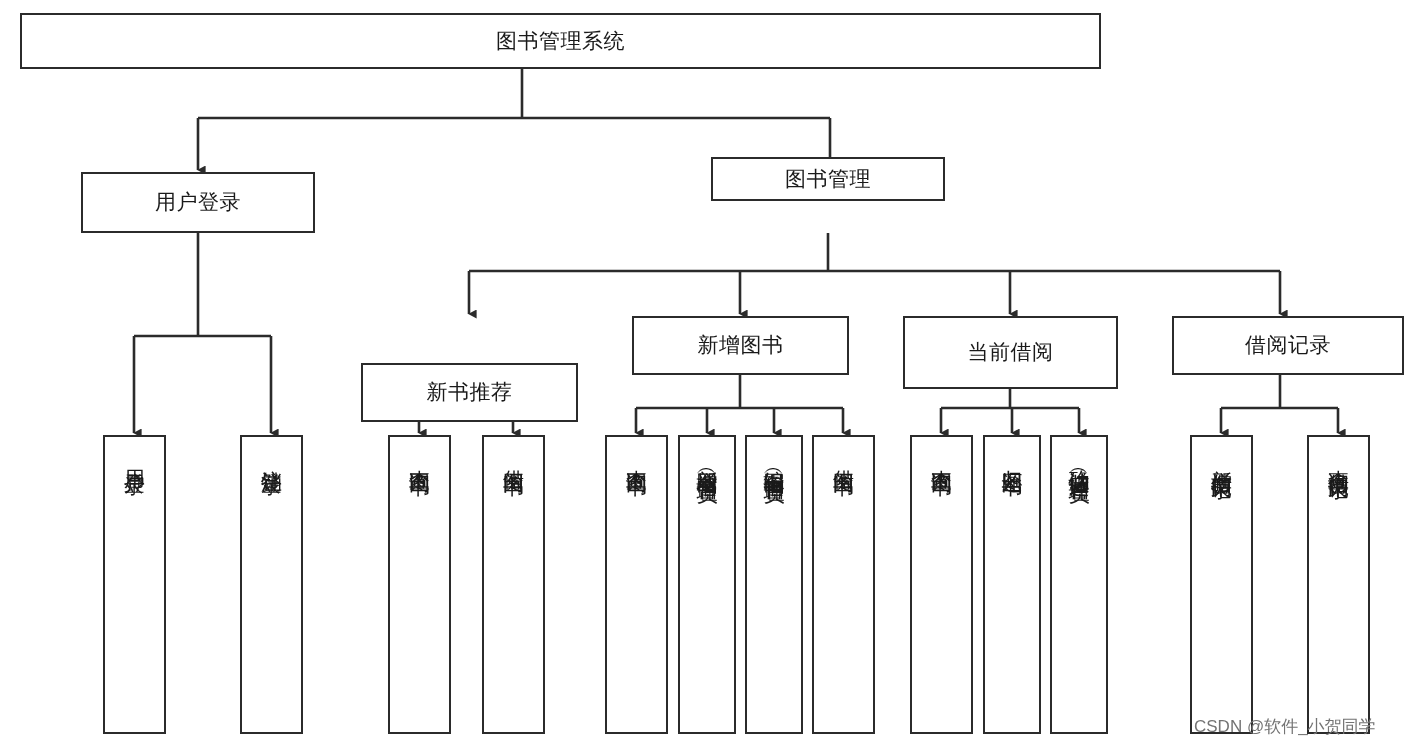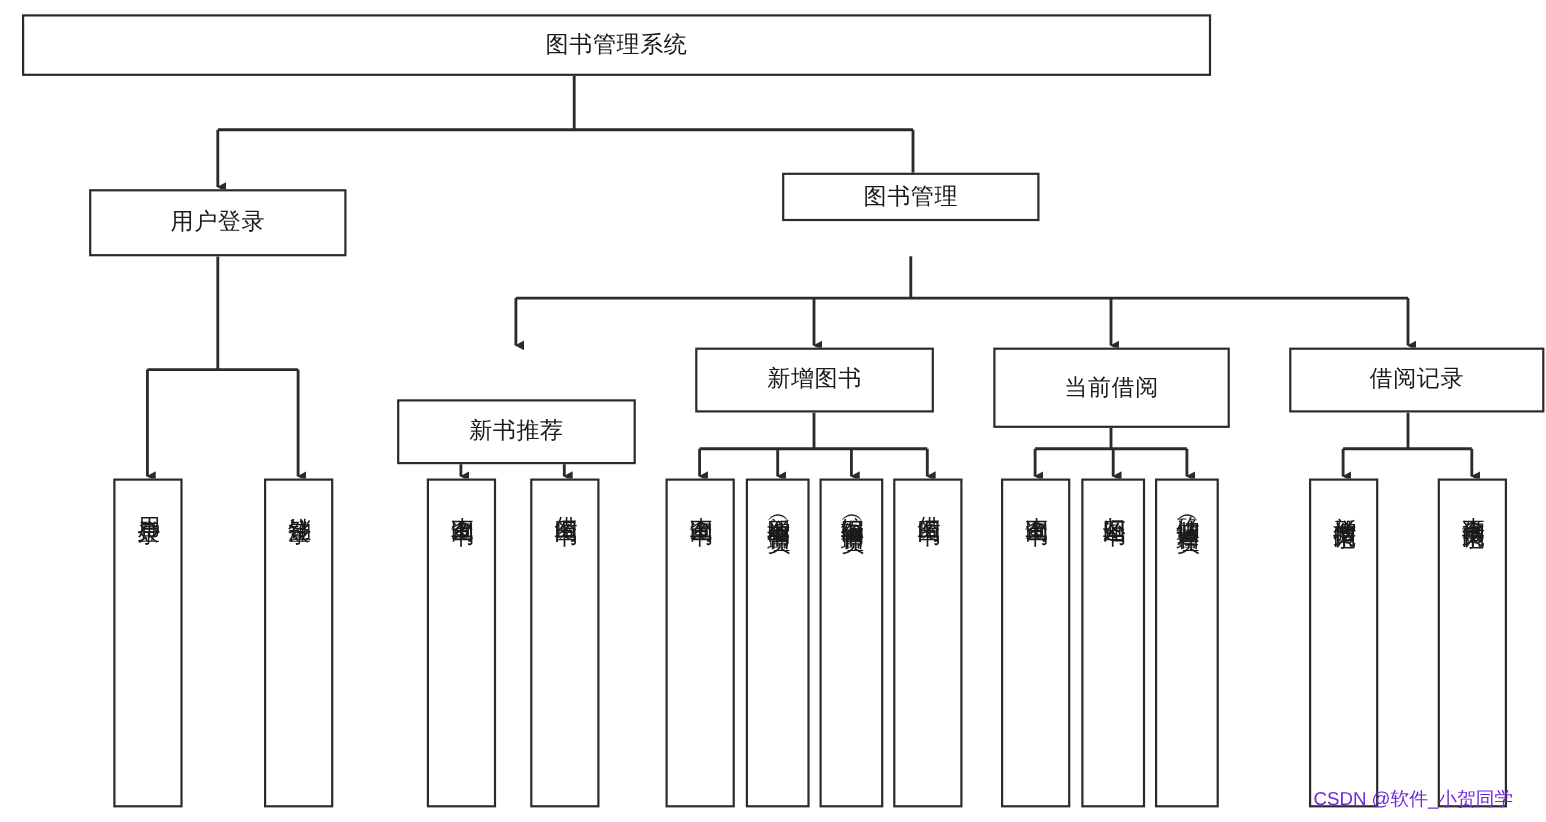--- a/index.html
+++ b/index.html
@@ -52,21 +52,21 @@
   .node.vertical .node-label {
     writing-mode: vertical-rl;
     text-orientation: upright;
     font-size: 21px;
     letter-spacing: 2px;
     line-height: 1.05;
   }
   .watermark {
     position: absolute;
     font-size: 17px;
-    color: #6d28d9;
+    color: #737373;
     white-space: nowrap;
     pointer-events: none;
   }
 </style>
 </head>
 <body>
 
 <div id="canvas">
 
   <svg class="wires" viewBox="0 0 1405 747" xmlns="http://www.w3.org/2000/svg">

